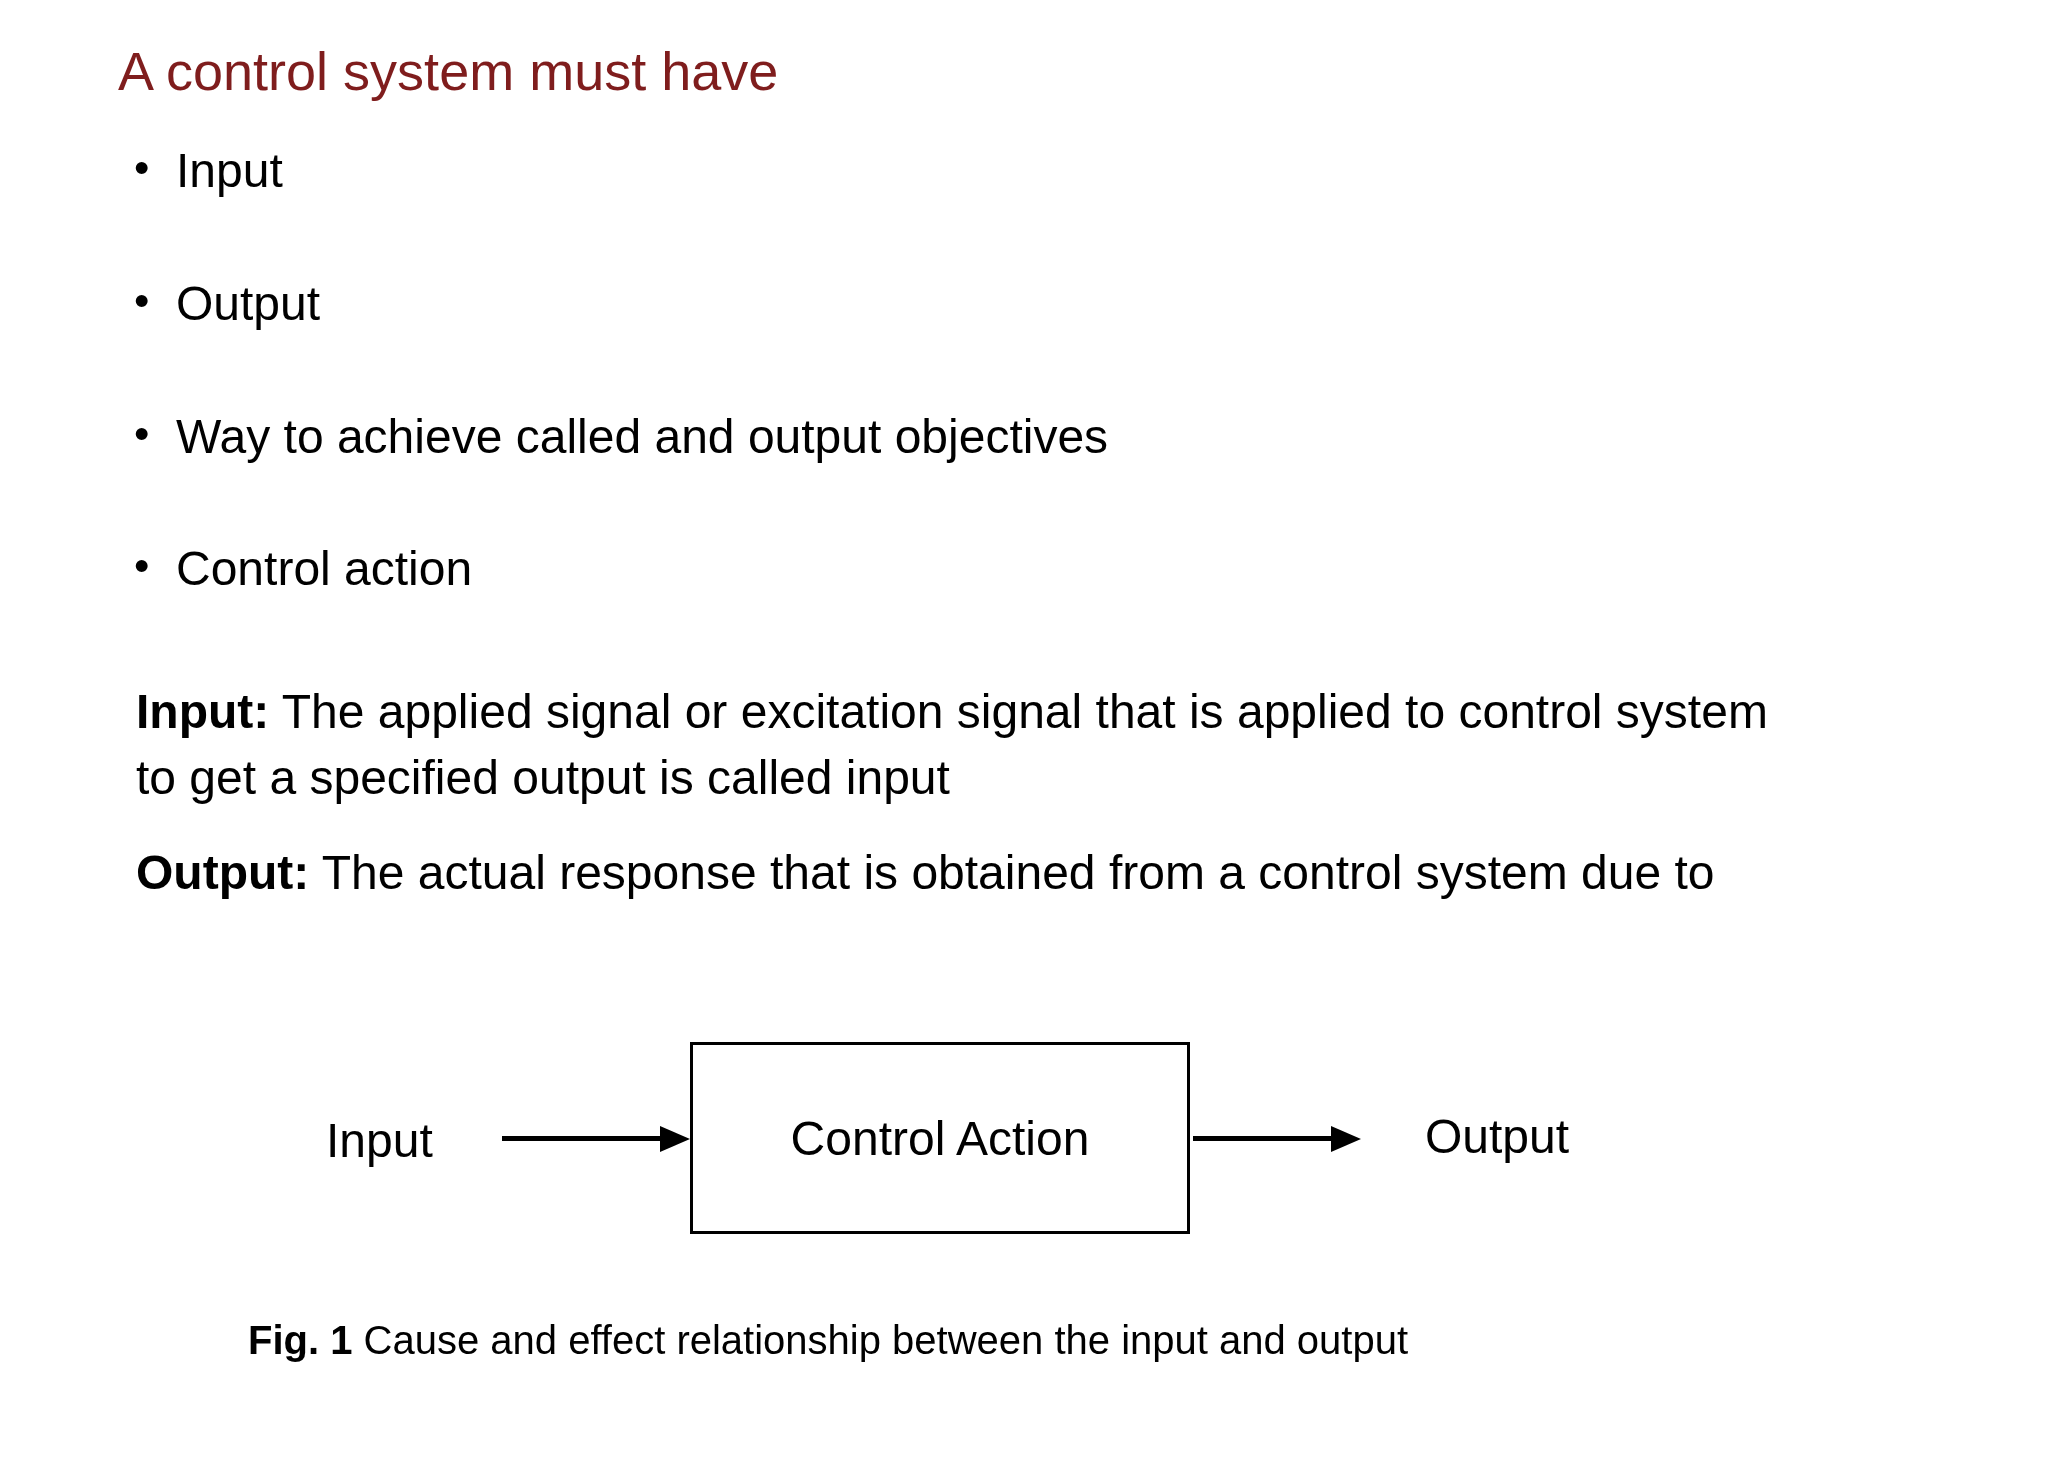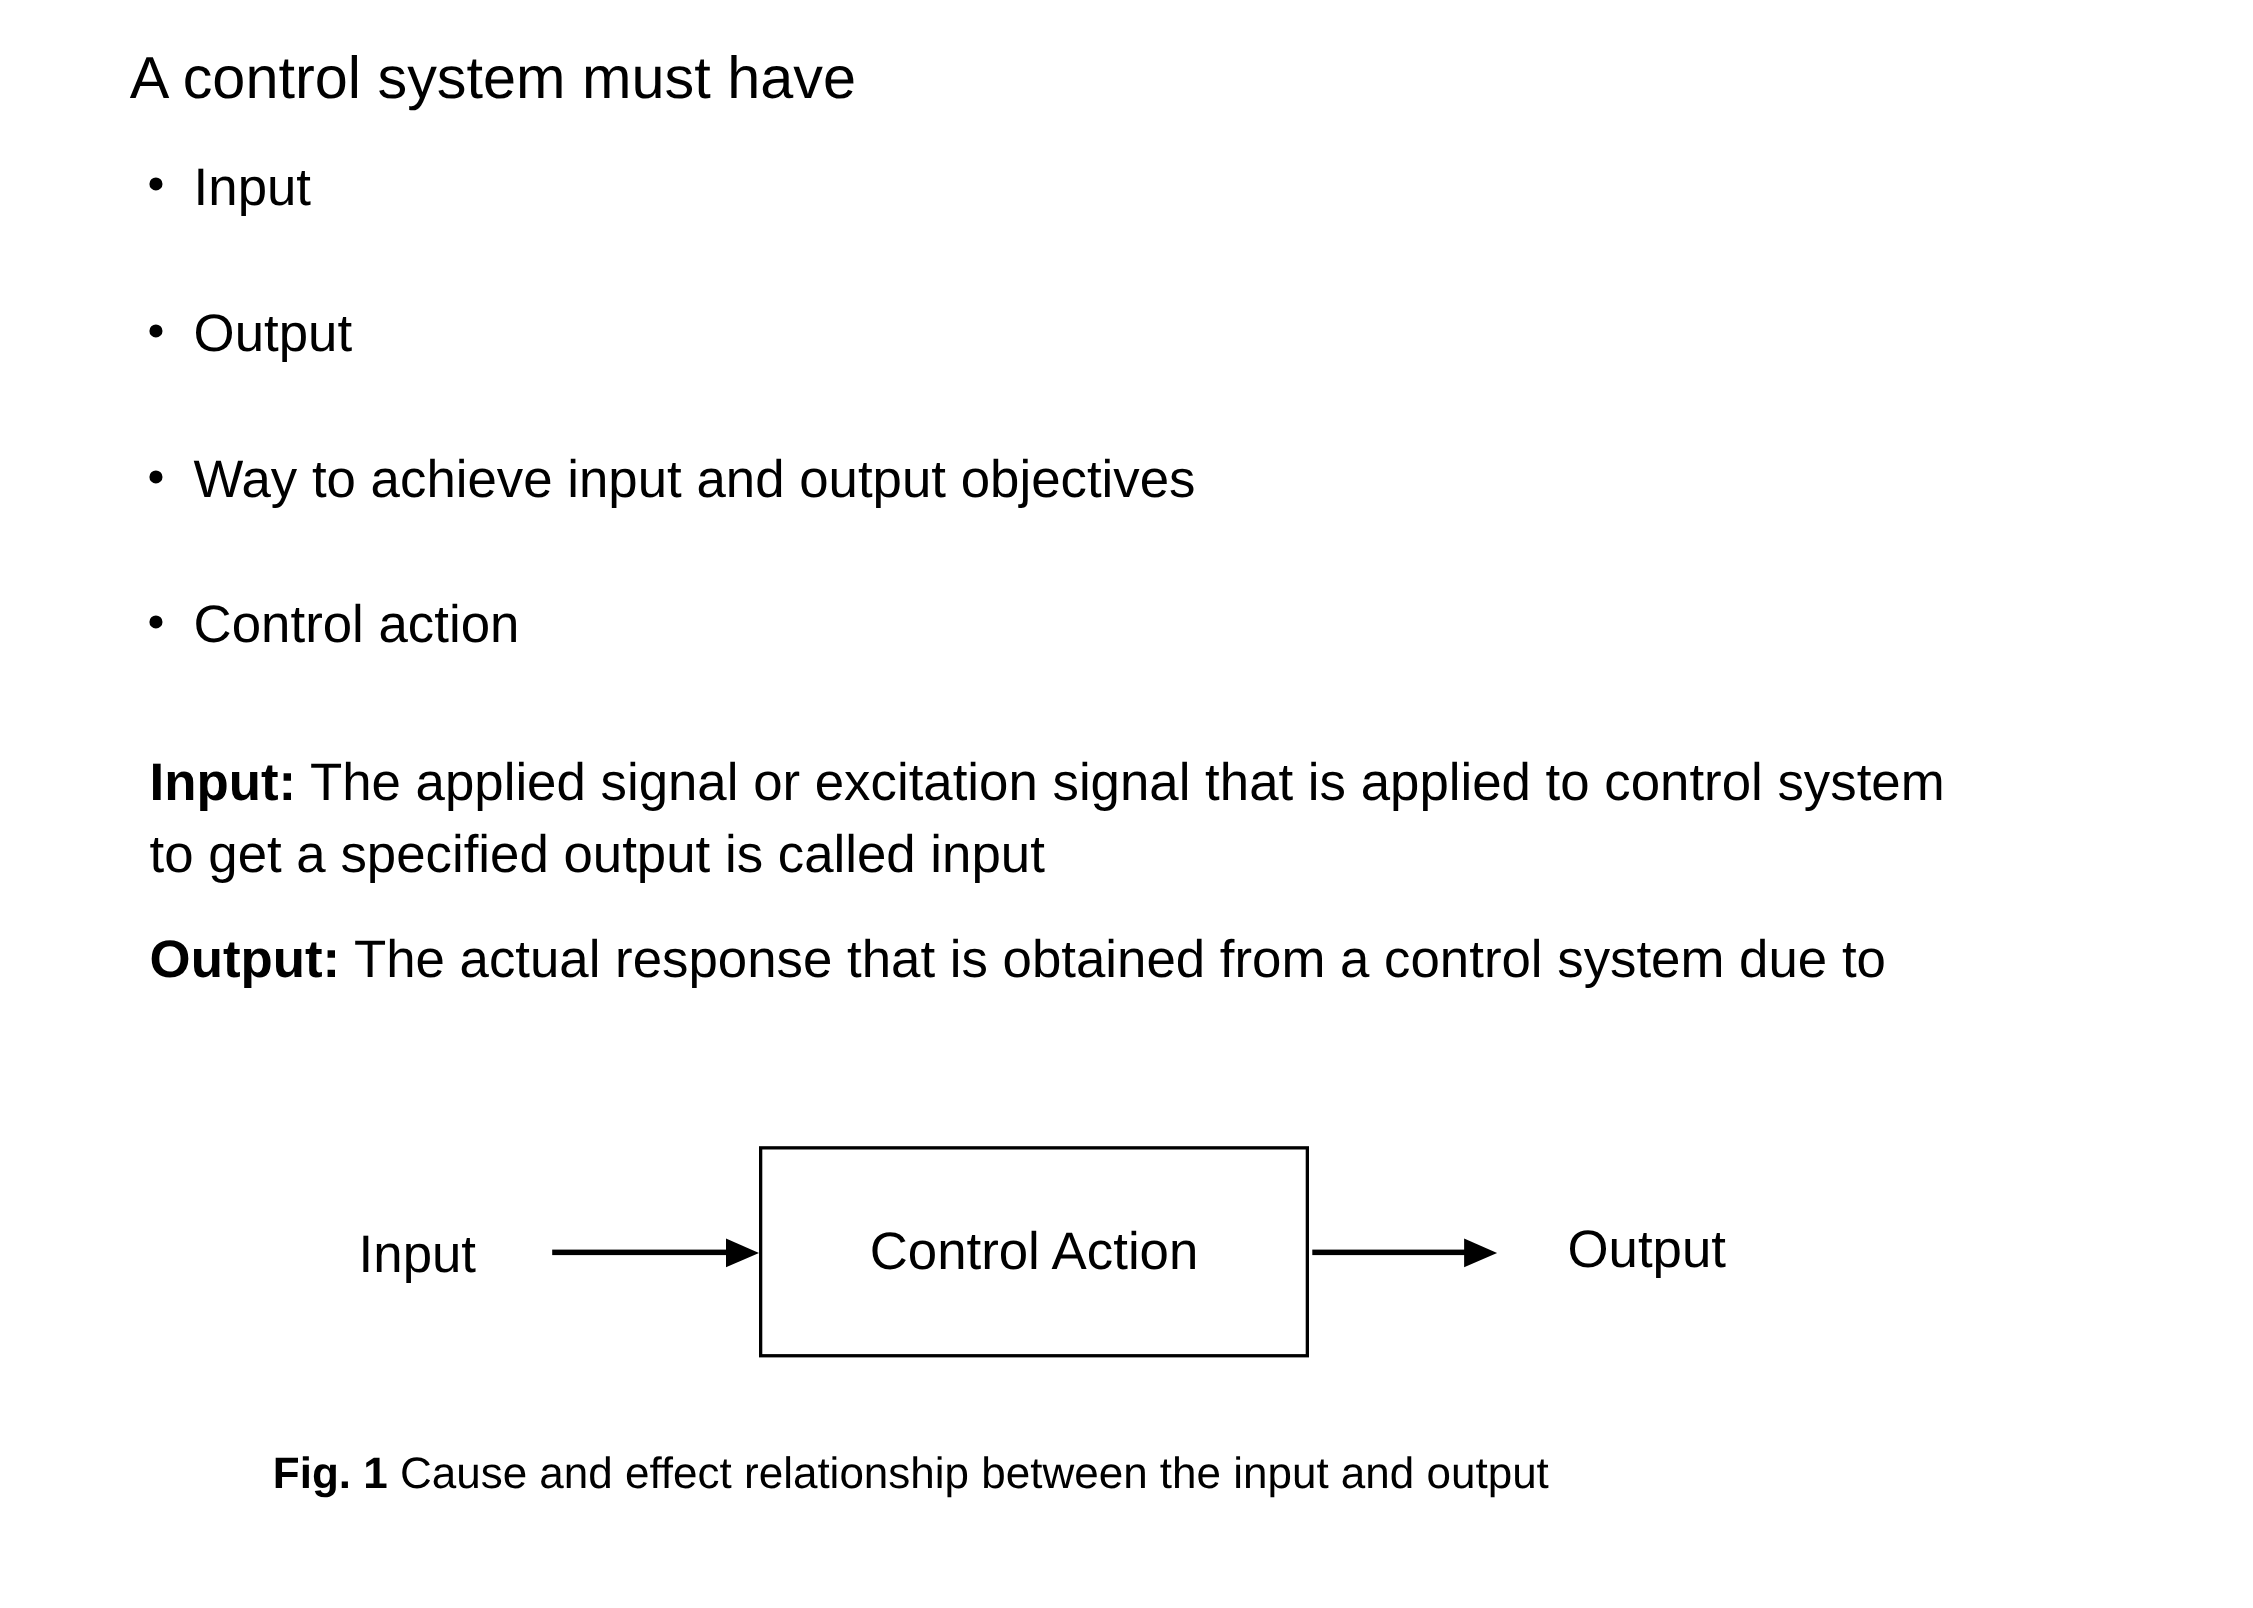--- a/index.html
+++ b/index.html
@@ -14,21 +14,21 @@
     color: #000000;
     font-family: "Liberation Sans", sans-serif;
     overflow: hidden;
   }
   .title {
     position: absolute;
     left: 118px;
     top: 40px;
     font-size: 54px;
     line-height: 1.15;
-    color: #000000;
+    color: #7f1d1d;
     white-space: nowrap;
     text-align: center;
   }
   .bullet-item {
     position: absolute;
     left: 134px;
     display: flex;
     align-items: flex-start;
     font-size: 48px;
     line-height: 1.2;
@@ -99,21 +99,21 @@
 <div class="bullet-item" style="top:142px;">
   <span class="bullet-dot">•</span>
   <span>Input</span>
 </div>
 <div class="bullet-item" style="top:275px;">
   <span class="bullet-dot">•</span>
   <span>Output</span>
 </div>
 <div class="bullet-item" style="top:408px;">
   <span class="bullet-dot">•</span>
-  <span>Way to achieve input and output objectives</span>
+  <span>Way to achieve called and output objectives</span>
 </div>
 <div class="bullet-item" style="top:540px;">
   <span class="bullet-dot">•</span>
   <span>Control action</span>
 </div>
 
 <div class="def" style="top:679px;">
   <b>Input:</b><span> The applied signal or excitation signal that is applied to control system</span><br>
   <span>to get a specified output is called input</span>
 </div>

